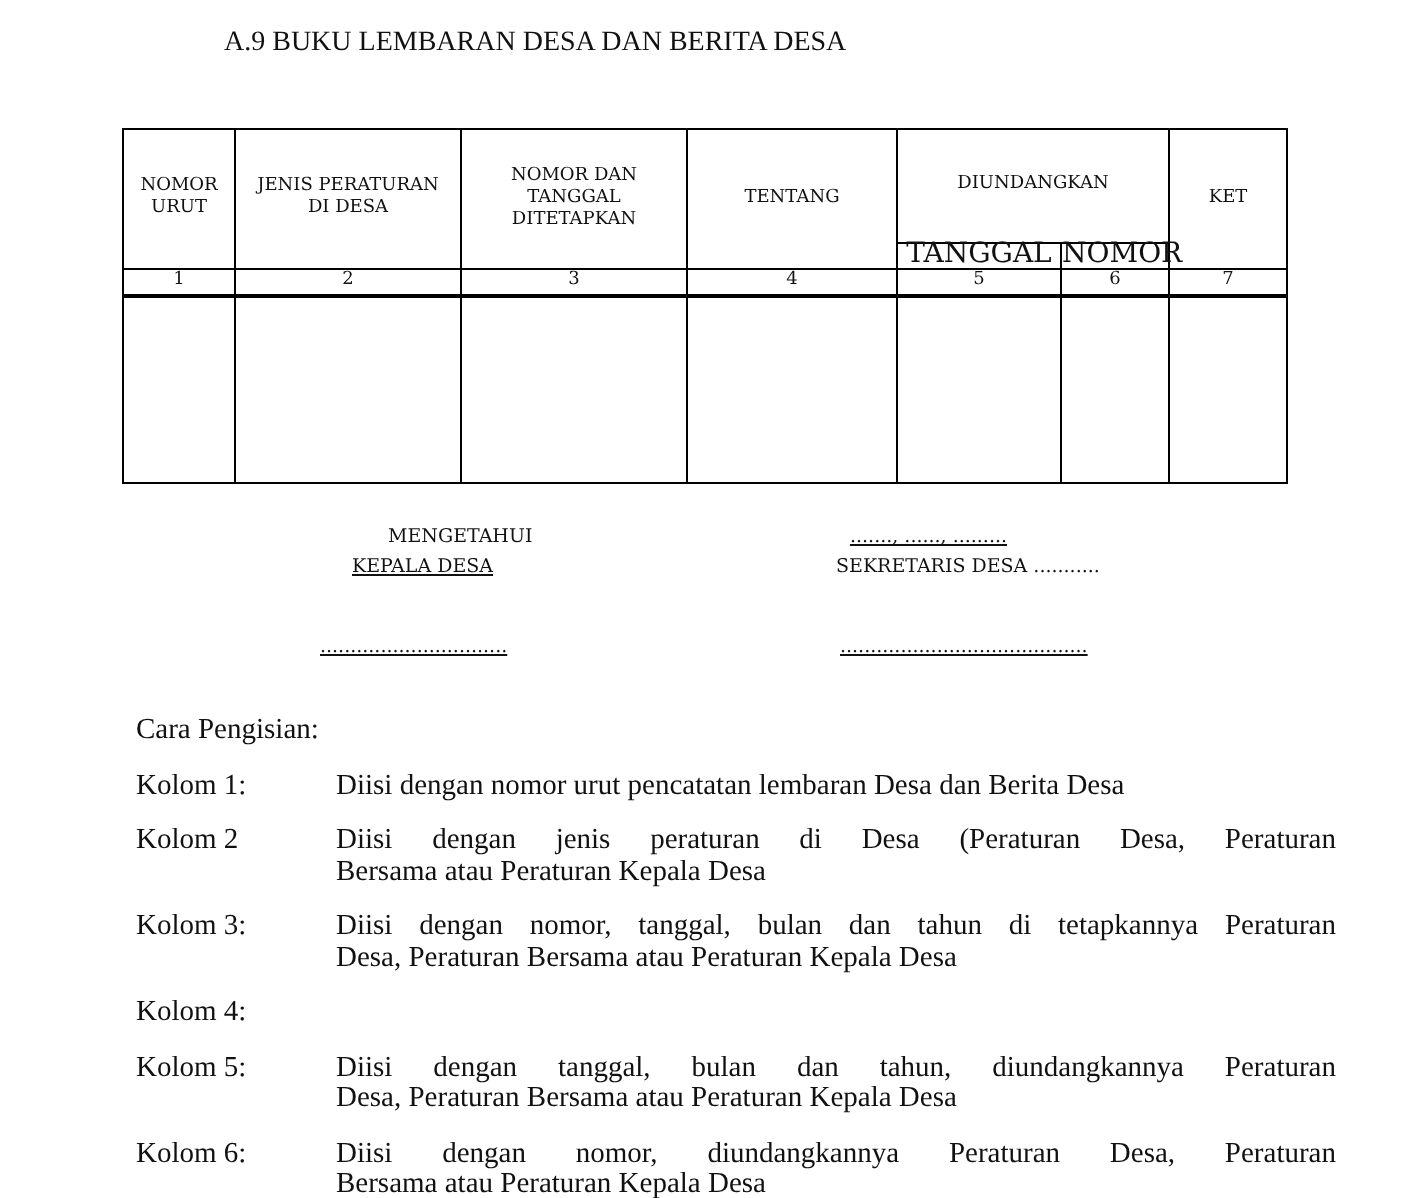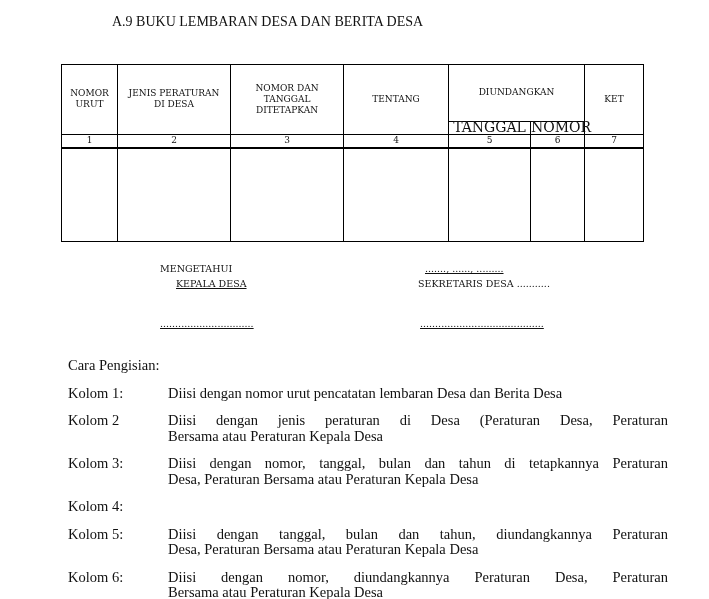--- a/index.html
+++ b/index.html
@@ -61,21 +61,21 @@
     <td></td>
     <td></td>
     <td></td>
     <td></td>
     <td></td>
     <td></td>
   </tr>
 </tbody>
   </table>
 
-<div class="sig" style="left:160px;top:263px">MENGETAHUI</div>
+<div class="sig" style="left:194px;top:263px">MENGETAHUI</div>
 <div class="sig u" style="left:176px;top:278px">KEPALA DESA</div>
 <div class="sig u" style="left:160px;top:318px">...............................</div>
 <div class="sig u" style="left:425px;top:263px">......., ......, .........</div>
 <div class="sig" style="left:418px;top:278px">SEKRETARIS DESA ...........</div>
 <div class="sig u" style="left:420px;top:318px">.........................................</div>
 
 <div class="instr">
   <div>Cara Pengisian:</div>
 
   <div class="row">

